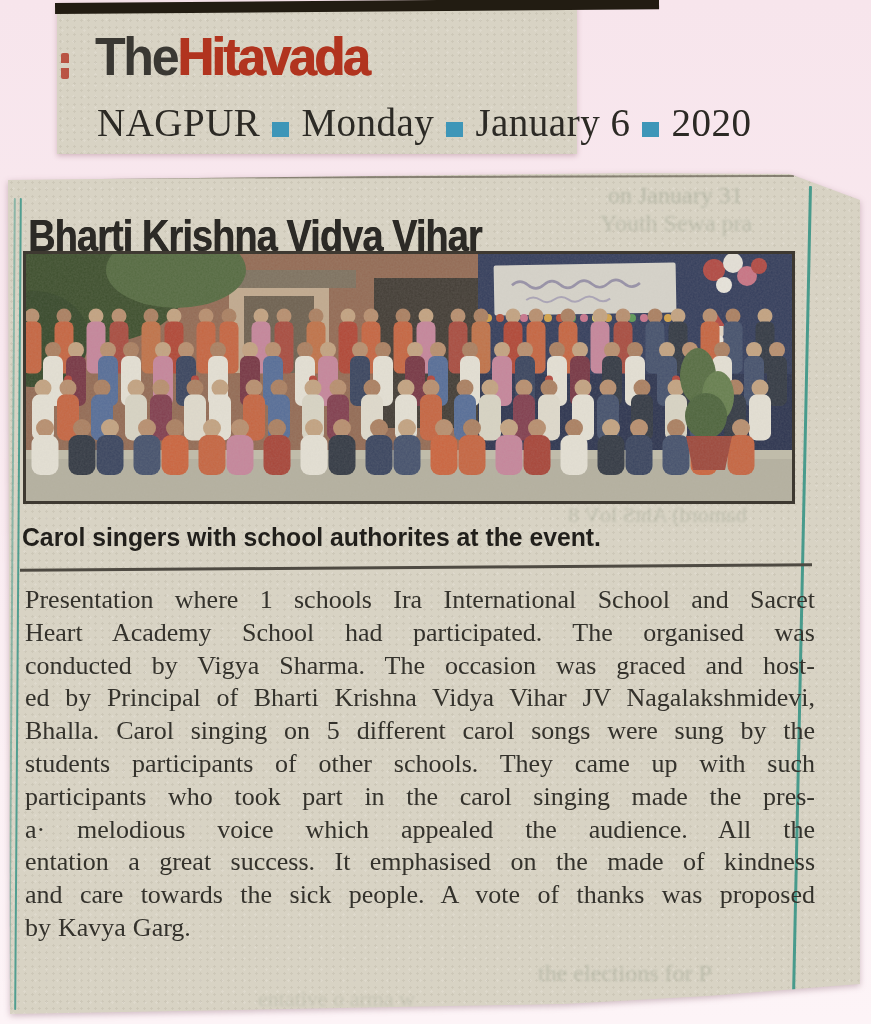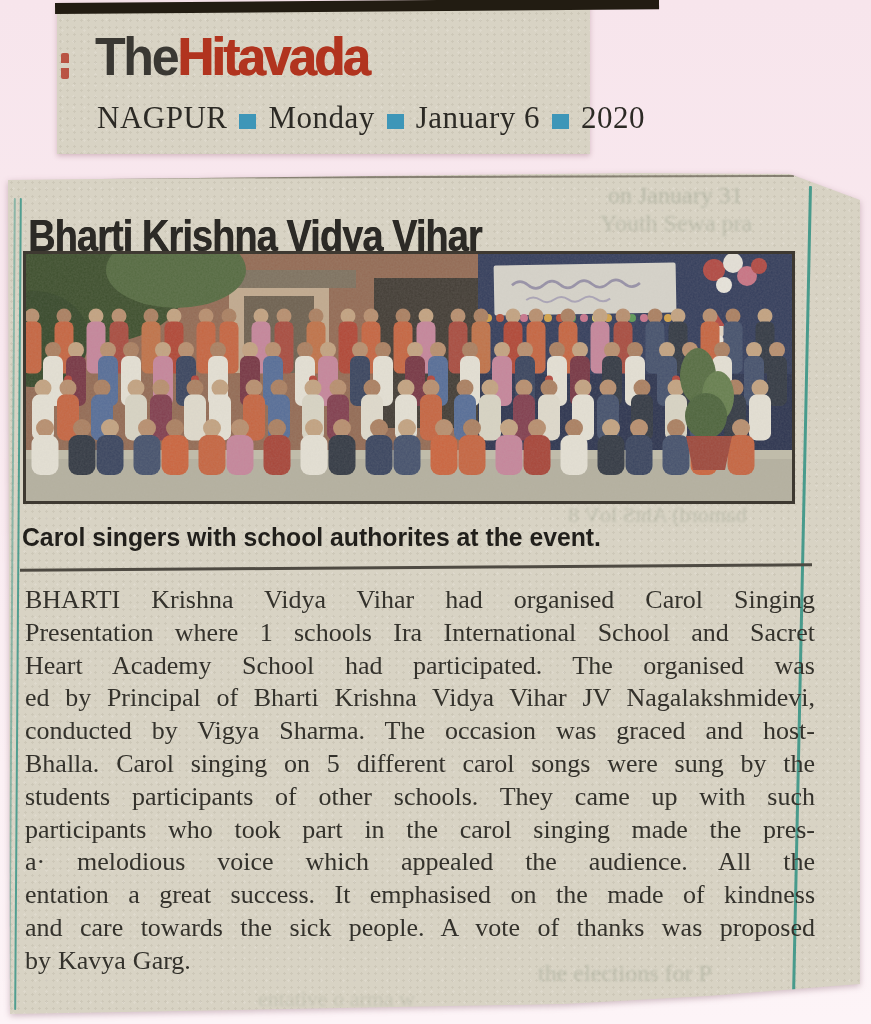--- a/index.html
+++ b/index.html
@@ -13,41 +13,40 @@
     background-color:#d8d3c4;
     background-image:
       radial-gradient(rgba(92,86,70,.09) 1px, transparent 1.3px),
       radial-gradient(rgba(255,255,255,.14) 1px, transparent 1.2px);
     background-size:7px 7px, 11px 11px;
   }
   
   .masthead{
     left:57px;top:3px;width:520px;height:151px;
     box-shadow:0 2px 5px rgba(120,60,80,.28);
-    padding-left:13px;
   }
   .mast-topbar{
     position:absolute;left:-2px;top:0;width:604px;height:11px;
     transform:rotate(-.45deg);transform-origin:left top;
   }
   .redmark{
     position:absolute;left:4px;top:50px;width:8px;height:26px;
     background:linear-gradient(180deg,#b23524 0 38%,transparent 38% 58%,#b23524 58% 100%);
     opacity:.8;border-radius:2px;
   }
   .brand{
     position:absolute;left:38px;top:22px;
     font-family:"Liberation Sans", sans-serif;font-weight:700;
     font-size:54px;letter-spacing:-2.5px;white-space:nowrap;
     transform:scaleX(.93);transform-origin:left top;color:#3a3833;
   }
   .brand .brand-red{text-shadow:1.2px 0 0 currentColor;}
   .dateline{
     position:absolute;left:40px;top:97px;
-    font-family:"Liberation Serif", serif;font-size:31px;color:#2c2a25;
+    font-family:"Liberation Serif", serif;font-size:39px;color:#2c2a25;
     letter-spacing:.5px;white-space:nowrap;
   }
   .sq{display:inline-block;width:17px;height:15px;margin:0 12px;transform:translateY(1px);}
   
   .article-wrap{position:absolute;left:8px;top:172px;filter:drop-shadow(0 2px 3px rgba(100,50,70,.3));}
   .article{
     position:relative;left:0;top:0;width:852px;height:846px;
     clip-path:polygon(0px 8px,630px 1px,782px 2px,852px 28px,852px 812px,700px 824px,556px 832px,2px 842px);
   }
   .edge-line{position:absolute;border-radius:1px;}
@@ -408,25 +407,24 @@
       <rect width="766" height="247" filter="url(#grain)" opacity="0.32"></rect>
     </svg>
   </div>
 
   <div class="ghost ghost-mid">bamord) AhtS loV 8</div>
 
   <div class="caption">Carol singers with school authorites at the event.</div>
   <div class="rule"></div>
 
   <div class="body-text" style="color: rgb(52, 50, 44);">
-    <div class="ln">BHARTI Krishna Vidya Vihar had organised Carol Singing</div>
     <div class="ln">Presentation where 1 schools Ira International School and Sacret</div>
     <div class="ln">Heart Academy School had participated. The organised was</div>
+    <div class="ln">conducted by Vigya Sharma. The occasion was graced and host-</div>
     <div class="ln">ed by Principal of Bharti Krishna Vidya Vihar JV Nagalakshmidevi,</div>
-    <div class="ln">conducted by Vigya Sharma. The occasion was graced and host-</div>
     <div class="ln">Bhalla. Carol singing on 5 different carol songs were sung by the</div>
     <div class="ln">students participants of other schools. They came up with such</div>
     <div class="ln">participants who took part in the carol singing made the pres-</div>
     <div class="ln">a· melodious voice which appealed the audience. All the</div>
     <div class="ln">entation a great success. It emphasised on the made of kindness</div>
     <div class="ln">and care towards the sick people. A vote of thanks was proposed</div>
     <div class="ln ln-last">by Kavya Garg.</div>
   </div>
 
   <div class="ghost ghost-b1">the elections for P</div>

